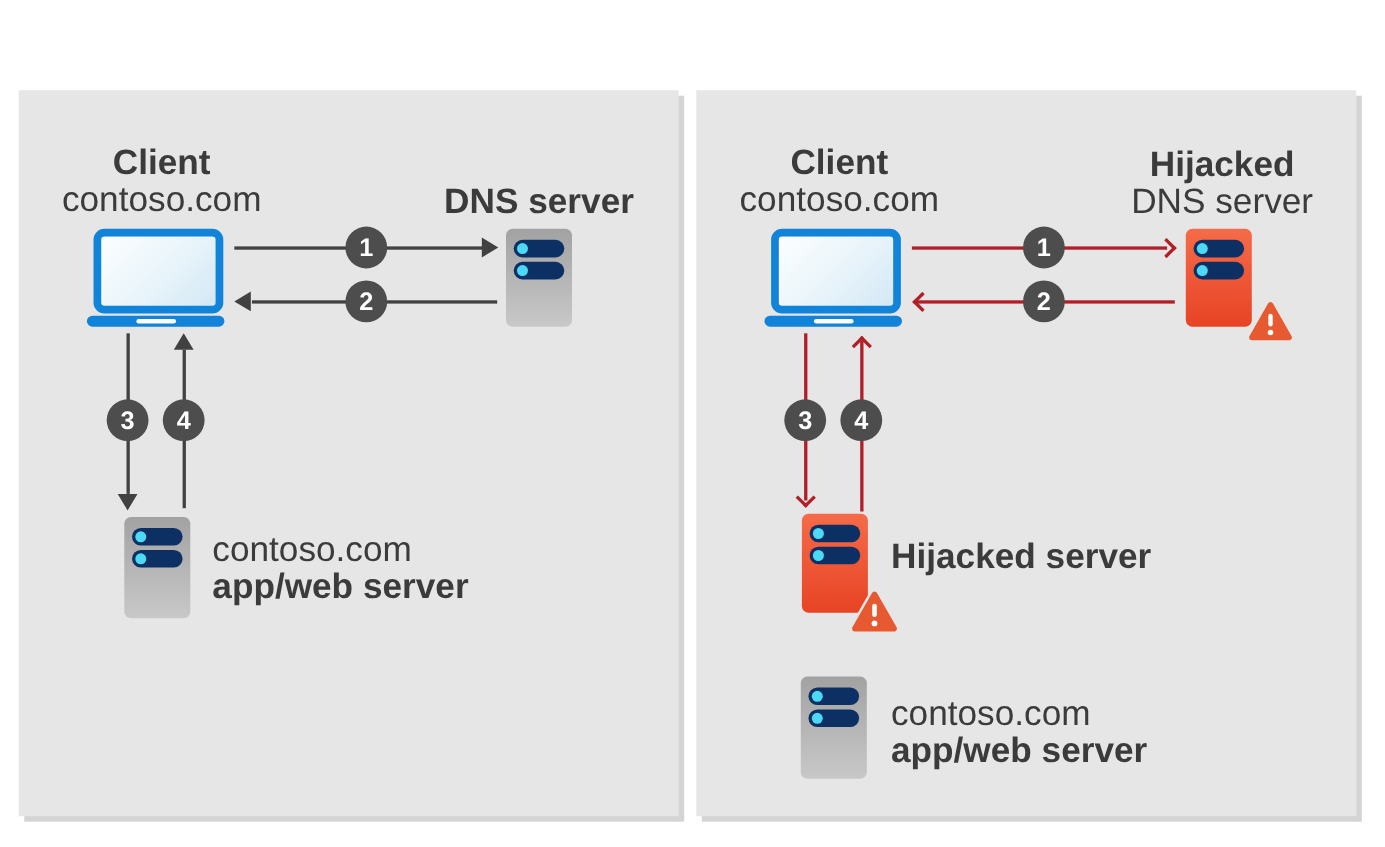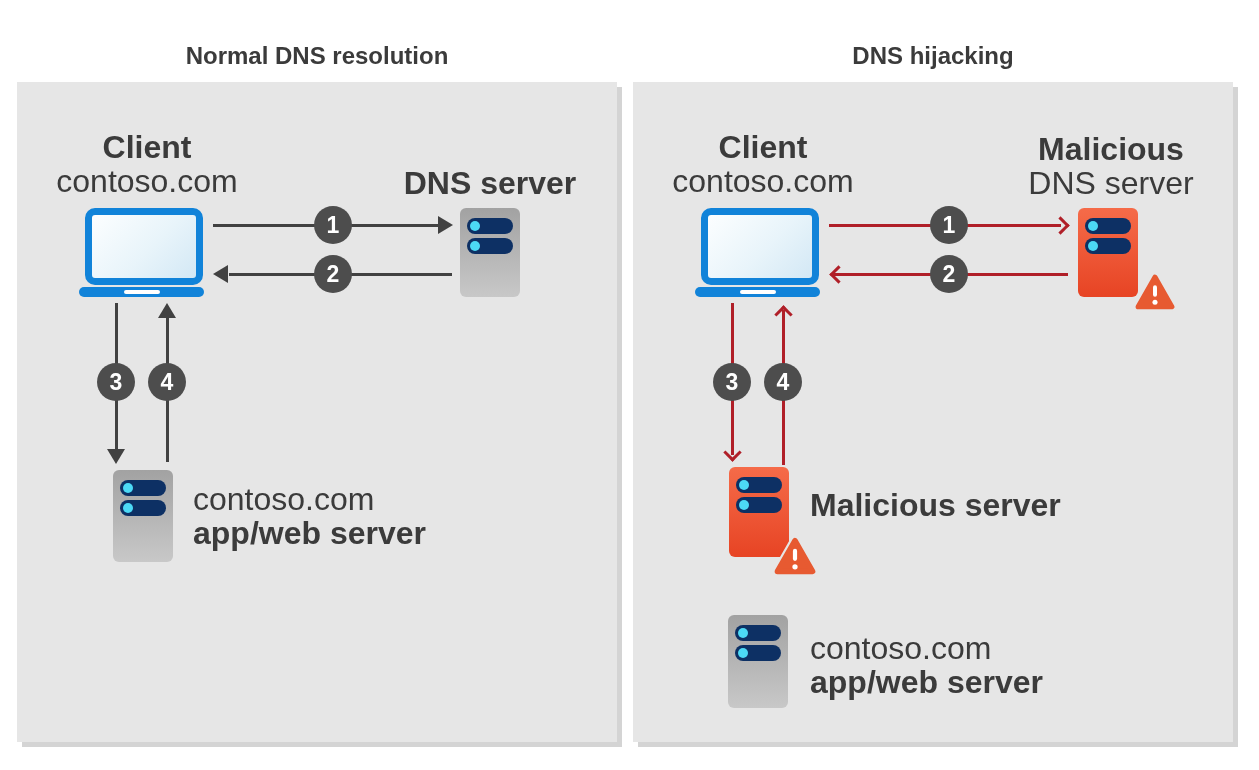--- a/index.html
+++ b/index.html
@@ -50,22 +50,20 @@
   
   .badge{position:absolute;width:38px;height:38px;border-radius:50%;background:var(--badge_bg);
     color:#fff;font-size:23px;font-weight:700;line-height:38px;text-align:center;}
   .warn{position:absolute;color:var(--warning_orange);}
 </style>
 </head>
 <body>
 
 <div class="canvas">
 
-  <div class="title" style="left:17px;">Normal DNS resolution</div>
-  <div class="title" style="left:633px;">DNS hijacking</div>
 
   <div class="panel" style="left:17px;">
 
     <div class="lbl bold t-center" style="left:130px;top:50px;">Client</div>
     <div class="lbl t-center" style="left:130px;top:84px;">contoso.com</div>
     <div class="lbl bold t-center" style="left:473px;top:86px;">DNS server</div>
 
     <div class="laptop-screen" style="left:68px;top:126px;"></div>
     <div class="laptop-base" style="left:62px;top:205px;">
         <div class="notch"></div>
@@ -106,21 +104,21 @@
         </div>
     </div>
     <div class="lbl" style="left:176px;top:402px;">contoso.com</div>
     <div class="lbl bold" style="left:176px;top:436px;">app/web server</div>
   </div>
 
   <div class="panel" style="left:633px;">
 
     <div class="lbl bold t-center" style="left:130px;top:50px;">Client</div>
     <div class="lbl t-center" style="left:130px;top:84px;">contoso.com</div>
-    <div class="lbl bold t-center" style="left:478px;top:52px;">Malicious</div>
+    <div class="lbl bold t-center" style="left:478px;top:52px;">Hijacked</div>
     <div class="lbl t-center" style="left:478px;top:86px;">DNS server</div>
 
     <div class="laptop-screen" style="left:68px;top:126px;"></div>
     <div class="laptop-base" style="left:62px;top:205px;">
         <div class="notch"></div>
       </div>
 
     <div class="server orange" style="left:445px;top:126px;height:89px;">
       <div class="slot">
           <div class="dot"></div>
@@ -160,21 +158,21 @@
       <div class="slot s2">
           <div class="dot"></div>
         </div>
     </div>
     <svg class="warn" style="left:140px;top:452px;" width="44" height="44" viewBox="0 0 40 40">
       <path d="M20 6 L36 34 H4 Z" fill="none" stroke-width="9" stroke-linejoin="round" style="stroke:var(--panel_bg);"></path>
       <path d="M20 6 L36 34 H4 Z" fill="currentColor" stroke="currentColor" stroke-width="5" stroke-linejoin="round"></path>
       <rect x="18.1" y="13.5" width="3.8" height="11" rx="1.9" fill="#fff"></rect>
       <circle cx="20" cy="29.8" r="2.4" fill="#fff"></circle>
     </svg>
-    <div class="lbl bold" style="left:177px;top:408px;">Malicious server</div>
+    <div class="lbl bold" style="left:177px;top:408px;">Hijacked server</div>
 
     <div class="server" style="left:95px;top:533px;height:93px;">
       <div class="slot">
           <div class="dot"></div>
         </div>
       <div class="slot s2">
           <div class="dot"></div>
         </div>
     </div>
     <div class="lbl" style="left:177px;top:551px;">contoso.com</div>

